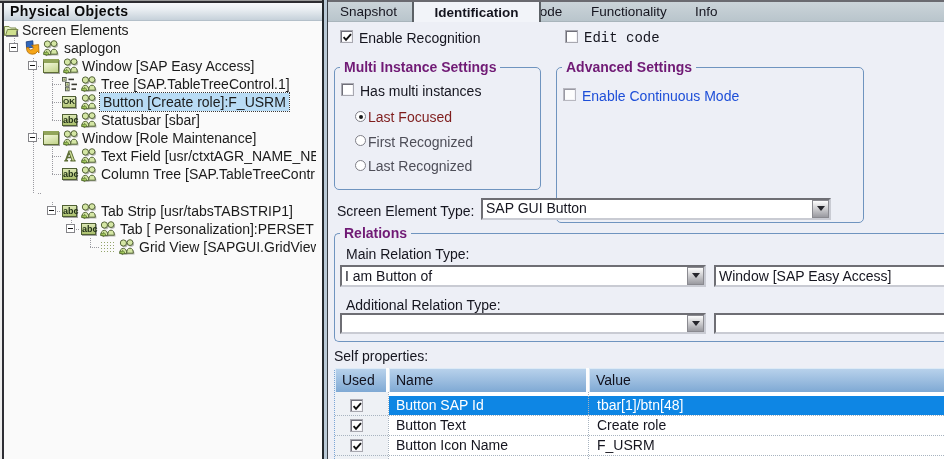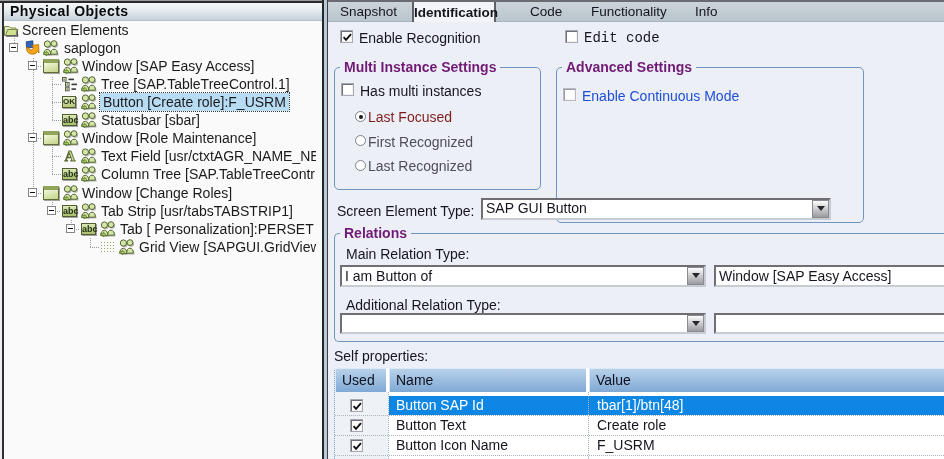--- a/index.html
+++ b/index.html
@@ -37,21 +37,21 @@
 
 #split1{position:absolute;left:322px;top:0;width:2px;height:459px;background:#23282c;}
 #split2{position:absolute;left:324px;top:0;width:3px;height:459px;background:#b9c9d6;}
 #split3{position:absolute;left:327px;top:0;width:1px;height:459px;background:#3a4046;}
 
 
 #rpanel{position:absolute;left:328px;top:0;width:616px;height:459px;background:#edeff6;font-size:14px;color:#15151f;}
 #rtop{position:absolute;left:0;top:0;width:616px;height:2px;background:#6a6a70;}
 #tabbar{position:absolute;left:0;top:2px;width:616px;height:20px;background:linear-gradient(#cbd4d9,#b9c5cc);border-bottom:1px solid #a9b5bc;}
 .tab{position:absolute;top:0;height:20px;line-height:20px;white-space:nowrap;font-size:13.5px;}
-#atab{position:absolute;left:84px;top:0;width:84px;height:22px;background:#f2f4f9;border-left:2px solid #5c6166;border-right:2px solid #5c6166;border-top:2px solid #5c6166;font-weight:bold;text-align:center;line-height:22px;font-size:13.5px;}
+#atab{position:absolute;left:84px;top:0;width:129px;height:22px;background:#f2f4f9;border-left:2px solid #5c6166;border-right:2px solid #5c6166;border-top:2px solid #5c6166;font-weight:bold;text-align:center;line-height:22px;font-size:13.5px;}
 
 .cb{position:absolute;width:13px;height:13px;background:#fff;border:1px solid #a8a8b0;box-shadow:inset 1px 1px 0 #70707a, inset -1px -1px 0 #f2f2f6;}
 .cb svg{position:absolute;left:0;top:0;}
 .cbd{background:#fdfdfd;border-color:#b8b8c0;box-shadow:inset 1px 1px 0 #9a9aa4, inset -1px -1px 0 #f4f4f8;}
 .lbl{position:absolute;white-space:nowrap;}
 
 .grp{position:absolute;border:1px solid #6f94bf;border-radius:5px;}
 .gtitle{position:absolute;top:-8px;left:5px;background:#edeff6;padding:0 4px;font-weight:bold;color:#701a75;white-space:nowrap;line-height:15px;}
 
 .rad{position:absolute;width:11px;height:11px;border-radius:50%;background:#fff;border:1px solid #808088;}
@@ -264,40 +264,20 @@
             </g>
             <g fill="#d4e6a4" stroke="#56663a" stroke-width="1">
               <circle cx="4.4" cy="4.0" r="3.1"></circle>
               <circle cx="11.0" cy="3.6" r="2.9"></circle>
               <path d="M0.8 14.6 q0-5.2 3.5-5.2 q3.4 0 3.4 5.2 z"></path>
               <path d="M7.7 14.2 q0-5 3.3-5 q3.3 0 3.3 5 z"></path>
             </g>
             <path d="M0.8 12.6 h2.6 v-1.3 l2.6 2.2 l-2.6 2.2 v-1.3 h-2.6 z" fill="#a6cc60" stroke="#44621e" stroke-width="0.6"></path>
           </svg>
 <span class="txt" style="left:97px;">Column Tree [SAP.TableTreeContr</span>
-</div>
-<div class="tr" style="top:162.5px;">
-<span class="exp" style="left:24px;"></span>
-<span class="ico win" style="left:39px;"></span>
-<svg class="ico" style="left:59px;top:1px;" width="17" height="17" viewBox="0 0 17 17">
-            <g fill="#7a7a74" opacity="0.55" transform="translate(1.2,1.2)">
-              <circle cx="4.4" cy="4.0" r="3.1"></circle>
-              <circle cx="11.0" cy="3.6" r="2.9"></circle>
-              <path d="M0.8 14.6 q0-5.2 3.5-5.2 q3.4 0 3.4 5.2 z"></path>
-              <path d="M7.7 14.2 q0-5 3.3-5 q3.3 0 3.3 5 z"></path>
-            </g>
-            <g fill="#d4e6a4" stroke="#56663a" stroke-width="1">
-              <circle cx="4.4" cy="4.0" r="3.1"></circle>
-              <circle cx="11.0" cy="3.6" r="2.9"></circle>
-              <path d="M0.8 14.6 q0-5.2 3.5-5.2 q3.4 0 3.4 5.2 z"></path>
-              <path d="M7.7 14.2 q0-5 3.3-5 q3.3 0 3.3 5 z"></path>
-            </g>
-            <path d="M0.8 12.6 h2.6 v-1.3 l2.6 2.2 l-2.6 2.2 v-1.3 h-2.6 z" fill="#a6cc60" stroke="#44621e" stroke-width="0.6"></path>
-          </svg>
-<span class="txt" style="left:78px;">Window [Change Roles]</span>
 </div>
 <div class="tr" style="top:180.6px;">
 <span class="exp" style="left:43px;"></span>
 <span class="ico abc" style="left:58px;">abc</span>
 <svg class="ico" style="left:77px;top:1px;" width="17" height="17" viewBox="0 0 17 17">
             <g fill="#7a7a74" opacity="0.55" transform="translate(1.2,1.2)">
               <circle cx="4.4" cy="4.0" r="3.1"></circle>
               <circle cx="11.0" cy="3.6" r="2.9"></circle>
               <path d="M0.8 14.6 q0-5.2 3.5-5.2 q3.4 0 3.4 5.2 z"></path>
               <path d="M7.7 14.2 q0-5 3.3-5 q3.3 0 3.3 5 z"></path>

